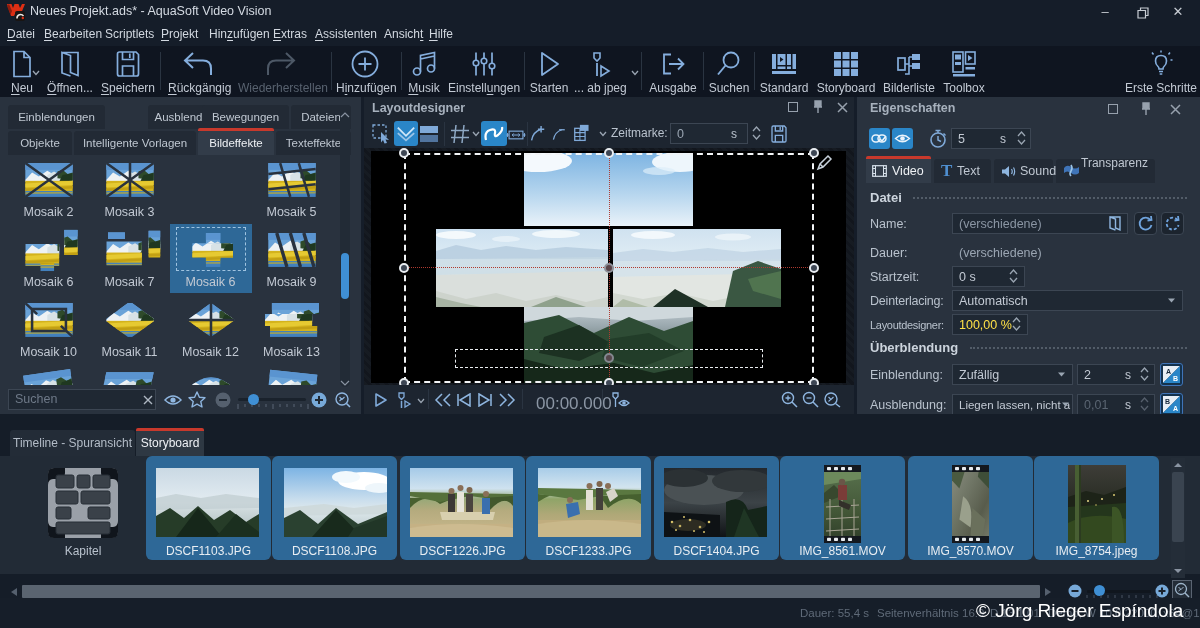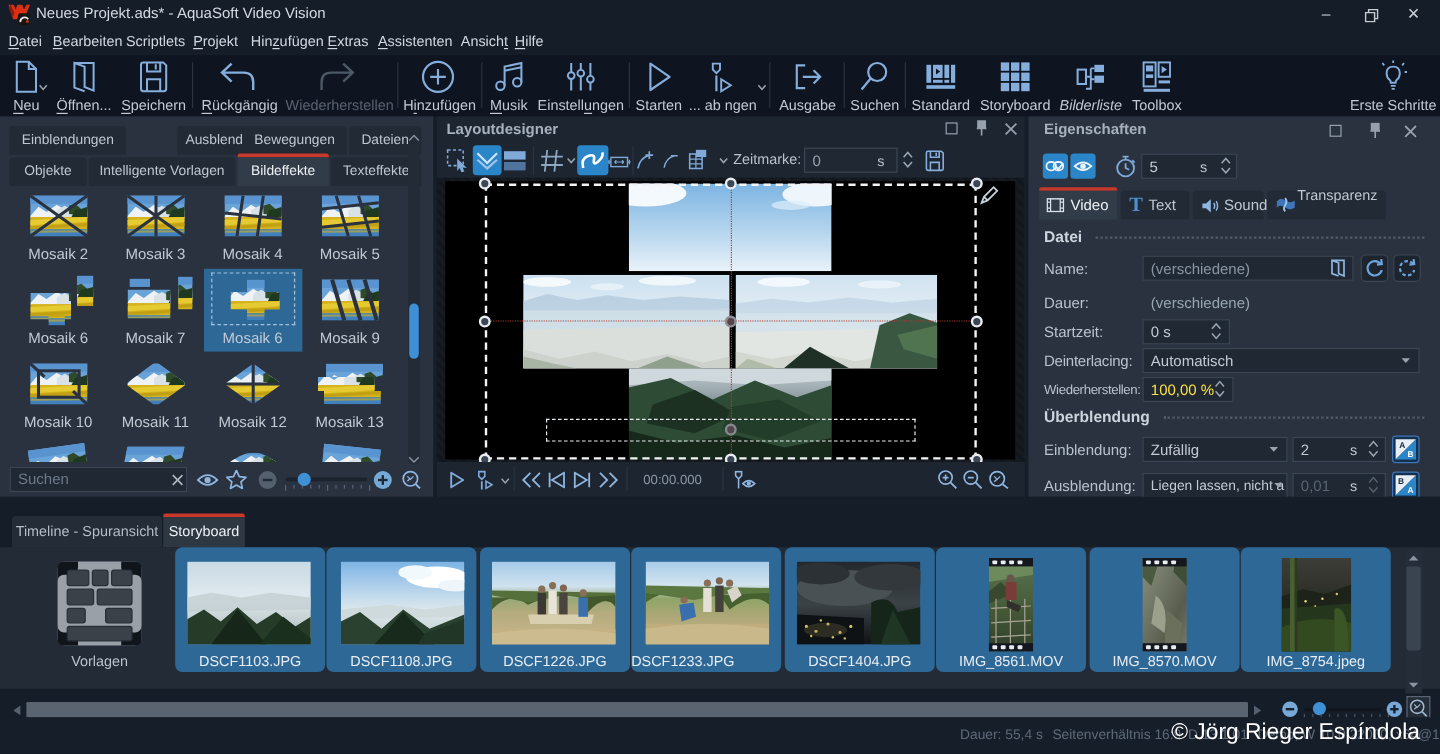--- a/index.html
+++ b/index.html
@@ -160,21 +160,21 @@
       <div class="tlabel">Starten</div>
     </div>
     <div class="tbtn" style="left:574px;width:52px;">
       <div class="ticon">
           <svg class="ic" width="30" height="30" viewBox="0 0 30 30">
         <path d="M9 4 L15 4 L15 9 L12 12 L9 9 Z" stroke-width="1.6"></path>
         <path d="M12 14 L12 27" stroke-width="1.8"></path>
         <path d="M16 17 L24 22 L16 27 Z" stroke-width="1.6"></path>
           </svg>
         </div>
-      <div class="tlabel">... ab ngen</div>
+      <div class="tlabel">... ab jpeg</div>
     </div>
     <svg class="abs" width="8" height="6" style="left:631px;top:24px;" viewBox="0 0 8 6">
         <path d="M1 1 L4 4.5 L7 1" fill="none" stroke="#9aa5b2" stroke-width="1.3"></path>
       </svg>
     <div class="tsep" style="left:641px;"></div>
     <div class="tbtn" style="left:647px;width:52px;">
       <div class="ticon">
           <svg class="ic" width="28" height="30" viewBox="0 0 28 30">
         <path d="M12 5.5 L5 5.5 L5 24.5 L12 24.5 M10 15 L24 15 M19 9.5 L24.5 15 L19 20.5" stroke-width="1.8"></path>
           </svg>
@@ -216,21 +216,21 @@
         <rect x="1" y="9.5" width="7" height="7"></rect>
             <rect x="9.5" y="9.5" width="7" height="7"></rect>
             <rect x="18" y="9.5" width="7" height="7"></rect>
         <rect x="1" y="18" width="7" height="7"></rect>
             <rect x="9.5" y="18" width="7" height="7"></rect>
             <rect x="18" y="18" width="7" height="7"></rect>
           </svg>
         </div>
       <div class="tlabel">Storyboard</div>
     </div>
-    <div class="tbtn" style="left:880px;width:58px;font-style:italic;">
+    <div class="tbtn" style="left:880px;width:58px;">
       <div class="ticon">
           <svg class="ic" width="28" height="28" viewBox="0 0 28 28">
         <rect x="3" y="8" width="7" height="12" stroke-width="1.7"></rect>
         <rect x="17" y="4" width="8" height="6" fill="#85aedd" stroke="none"></rect>
         <rect x="17" y="13" width="8" height="6" fill="#85aedd" stroke="none"></rect>
         <path d="M10 14 L14 14 M14 7 L14 21 M14 7 L17 7 M14 16 L17 16 M14 21 L14 24 L10 24" stroke-width="1.6"></path>
           </svg>
         </div>
       <div class="tlabel">Bilderliste</div>
     </div>
@@ -302,31 +302,20 @@
     <div class="lcell" style="left:89px;top:60px;">
         <div class="thumbbox">
           <svg width="66" height="44" viewBox="-3 -2.5 78 51">
             <g transform="translate(8,3)">
               <use href="#land"></use>
             </g>
             <path d="M8 3 L64 43 M64 3 L8 43 M36 3 L36 43" stroke="#29323e" stroke-width="3" fill="none"></path>
           </svg>
         </div>
         <div class="lbl">Mosaik 3</div>
-      </div>
-    <div class="lcell" style="left:170px;top:60px;">
-        <div class="thumbbox">
-          <svg width="66" height="44" viewBox="-3 -2.5 78 51">
-            <g transform="translate(8,3)">
-              <use href="#land"></use>
-            </g>
-            <path d="M26 3 L20 43 M46 3 L40 43 M8 20 L64 26" stroke="#29323e" stroke-width="3" fill="none"></path>
-          </svg>
-        </div>
-        <div class="lbl">Mosaik 4</div>
       </div>
     <div class="lcell" style="left:251px;top:60px;">
         <div class="thumbbox">
           <svg width="66" height="44" viewBox="-3 -2.5 78 51">
             <g transform="translate(8,3)">
               <use href="#land"></use>
             </g>
             <path d="M22 3 L34 43 M44 3 L56 43 M8 16 L64 10 M8 34 L64 28" stroke="#29323e" stroke-width="3" fill="none"></path>
           </svg>
         </div>
@@ -788,21 +777,21 @@
     <svg class="abs" width="16" height="14" style="left:92px;top:296px;" viewBox="0 0 16 14">
         <path d="M2 1 L2 13 M14 1 L4 7 L14 13 Z" fill="none" stroke="#8fb6e0" stroke-width="1.5"></path>
       </svg>
     <svg class="abs" width="16" height="14" style="left:113px;top:296px;" viewBox="0 0 16 14">
         <path d="M14 1 L14 13 M2 1 L12 7 L2 13 Z" fill="none" stroke="#8fb6e0" stroke-width="1.5"></path>
       </svg>
     <svg class="abs" width="18" height="14" style="left:134px;top:296px;" viewBox="0 0 18 14">
         <path d="M2 1 L8 7 L2 13 M10 1 L16 7 L10 13" fill="none" stroke="#8fb6e0" stroke-width="1.5"></path>
       </svg>
     <div class="tsep" style="left:158px;top:292px;height:20px;"></div>
-    <div class="abs" style="left:172px;top:297px;color:#8b96a4;font-size:11px;">00:00.000</div>
+    <div class="abs" style="left:172px;top:297px;color:#8b96a4;font-size:17px;">00:00.000</div>
     <div class="tsep" style="left:238px;top:292px;height:20px;"></div>
     <svg class="abs" width="20" height="16" style="left:246px;top:295px;" viewBox="0 0 20 16">
       <path d="M3 1 L8 1 L8 4.5 L5.5 7 L3 4.5 Z M5.5 7 L5.5 15" fill="none" stroke="#8fb6e0" stroke-width="1.3"></path>
       <path d="M9 11 Q14 6 19 11 Q14 16 9 11 Z" fill="none" stroke="#8fb6e0" stroke-width="1.3"></path>
         <circle cx="14" cy="11" r="1.8" fill="#8fb6e0"></circle>
       </svg>
     <svg class="abs" width="17" height="17" style="left:417px;top:294px;" viewBox="0 0 17 17">
         <circle cx="7" cy="7" r="5.5" fill="none" stroke="#8fb6e0" stroke-width="1.4"></circle>
         <path d="M11 11 L16 16" stroke="#8fb6e0" stroke-width="1.5"></path>
         <path d="M4.5 7 L9.5 7 M7 4.5 L7 9.5" stroke="#8fb6e0" stroke-width="1.3"></path>
@@ -898,21 +887,21 @@
     <div class="abs" style="left:102px;top:173px;color:#c3cad4;font-size:12.5px;">0 s</div>
     <svg class="abs" width="9" height="16" style="left:152px;top:171px;" viewBox="0 0 9 16">
         <path d="M1 6 L4.5 2 L8 6 M1 10 L4.5 14 L8 10" fill="none" stroke="#9aa5b2" stroke-width="1.3"></path>
       </svg>
     <div class="abs" style="left:13px;top:197px;color:#b9c2cd;font-size:12.5px;letter-spacing:-0.2px;">Deinterlacing:</div>
     <div class="abs" style="left:95px;top:193px;width:231px;height:21px;background:#1f2833;border:1px solid #3c4653;"></div>
     <div class="abs" style="left:102px;top:197px;color:#c3cad4;font-size:12.5px;">Automatisch</div>
     <svg class="abs" width="9" height="7" style="left:310px;top:200px;" viewBox="0 0 9 7">
         <path d="M1 1.5 L4.5 5.5 L8 1.5" fill="#9aa5b2"></path>
       </svg>
-    <div class="abs" style="left:13px;top:222px;color:#b9c2cd;font-size:11px;letter-spacing:-0.3px;">Wiederherstellen:</div>
+    <div class="abs" style="left:13px;top:222px;color:#b9c2cd;font-size:11px;letter-spacing:-0.3px;">Layoutdesigner:</div>
     <div class="abs" style="left:95px;top:217px;width:76px;height:21px;background:#1f2833;border:1px solid #3c4653;"></div>
     <div class="abs" style="left:102px;top:221px;color:#fde047;font-size:12.5px;">100,00 %</div>
     <svg class="abs" width="9" height="16" style="left:155px;top:219px;" viewBox="0 0 9 16">
         <path d="M1 6 L4.5 2 L8 6 M1 10 L4.5 14 L8 10" fill="none" stroke="#9aa5b2" stroke-width="1.3"></path>
       </svg>
     <div class="abs" style="left:13px;top:243px;color:#ccd4dd;font-size:13px;font-weight:bold;">Überblendung</div>
     <div class="abs" style="left:113px;top:250px;width:217px;height:0;border-top:2px dotted #525c68;"></div>
     <div class="abs" style="left:13px;top:271px;color:#b9c2cd;font-size:12.5px;">Einblendung:</div>
     <div class="abs" style="left:95px;top:267px;width:121px;height:21px;background:#1f2833;border:1px solid #3c4653;"></div>
     <div class="abs" style="left:102px;top:271px;color:#c3cad4;font-size:12.5px;">Zufällig</div>
@@ -967,21 +956,21 @@
     <rect x="12" y="10" width="18" height="13" rx="2"></rect>
     <rect x="33" y="10" width="13" height="13" rx="2"></rect>
     <rect x="49" y="10" width="17" height="13" rx="2"></rect>
     <rect x="12" y="26" width="22" height="13" rx="2"></rect>
     <rect x="37" y="26" width="29" height="13" rx="2"></rect>
     <rect x="12" y="42" width="15" height="12" rx="2"></rect>
     <rect x="44" y="42" width="22" height="12" rx="2"></rect>
     <rect x="12" y="57" width="54" height="12" rx="2"></rect>
   </g>
       </svg>
-    <div class="abs" style="left:44px;top:130px;width:78px;height:14px;color:#b9c2cd;font-size:12px;text-align:center;">Vorlagen</div>
+    <div class="abs" style="left:44px;top:130px;width:78px;height:14px;color:#b9c2cd;font-size:12px;text-align:center;">Kapitel</div>
     <div class="abs" style="left:146px;top:42px;width:125px;height:104px;background:#2e6897;border-radius:6px;"></div>
     <svg class="abs" width="103" height="69" style="left:156px;top:54px;" viewBox="0 0 103 69">
         <defs>
           <linearGradient id="p1" x1="0" y1="0" x2="0" y2="1">
   <stop offset="0" stop-color="#cad9e4"></stop>
             <stop offset="0.5" stop-color="#e3ecf1"></stop>
             <stop offset="0.62" stop-color="#cdd8da"></stop>
             <stop offset="1" stop-color="#a8b8ba"></stop>
           </linearGradient>
         </defs>
@@ -1063,21 +1052,21 @@
    <path d="M28 36 L40 34 L42 46 L30 50 Z" fill="#3a6fae"></path>
           <circle cx="32" cy="32" r="3" fill="#8a6f58"></circle>
    <rect x="48" y="22" width="7" height="20" fill="#e4e0d6"></rect>
           <circle cx="51.5" cy="18" r="3" fill="#8a6f58"></circle>
    <rect x="58" y="20" width="7" height="22" fill="#44403a"></rect>
           <circle cx="61.5" cy="16" r="3" fill="#80664e"></circle>
    <path d="M68 24 L76 20 L80 28 L72 34 Z" fill="#d8d4ca"></path>
           <circle cx="70" cy="18" r="3" fill="#8a6f58"></circle>
   </g>
       </svg>
-    <div class="abs" style="left:526px;top:130px;width:125px;height:14px;color:#e8edf2;font-size:12px;">DSCF1233.JPG</div>
+    <div class="abs" style="left:526px;top:130px;width:125px;height:14px;color:#e8edf2;font-size:12px;text-align:center;">DSCF1233.JPG</div>
     <div class="abs" style="left:654px;top:42px;width:125px;height:104px;background:#2e6897;border-radius:6px;"></div>
     <svg class="abs" width="103" height="69" style="left:664px;top:54px;" viewBox="0 0 103 69">
         <defs>
           <linearGradient id="p5" x1="0" y1="0" x2="0" y2="1">
   <stop offset="0" stop-color="#23282d"></stop>
             <stop offset="0.5" stop-color="#3c4347"></stop>
             <stop offset="1" stop-color="#101316"></stop>
           </linearGradient>
         </defs>
   <rect width="103" height="69" fill="url(#p5)"></rect>

